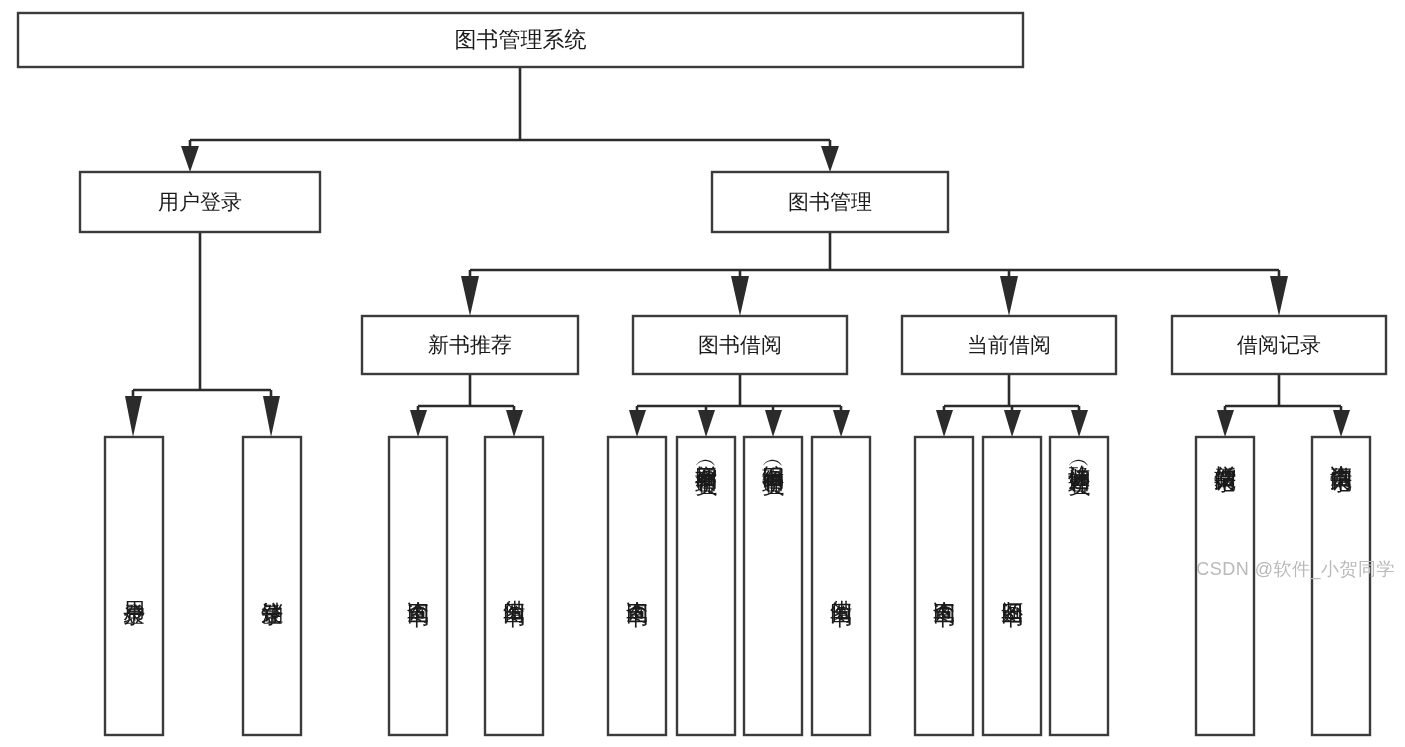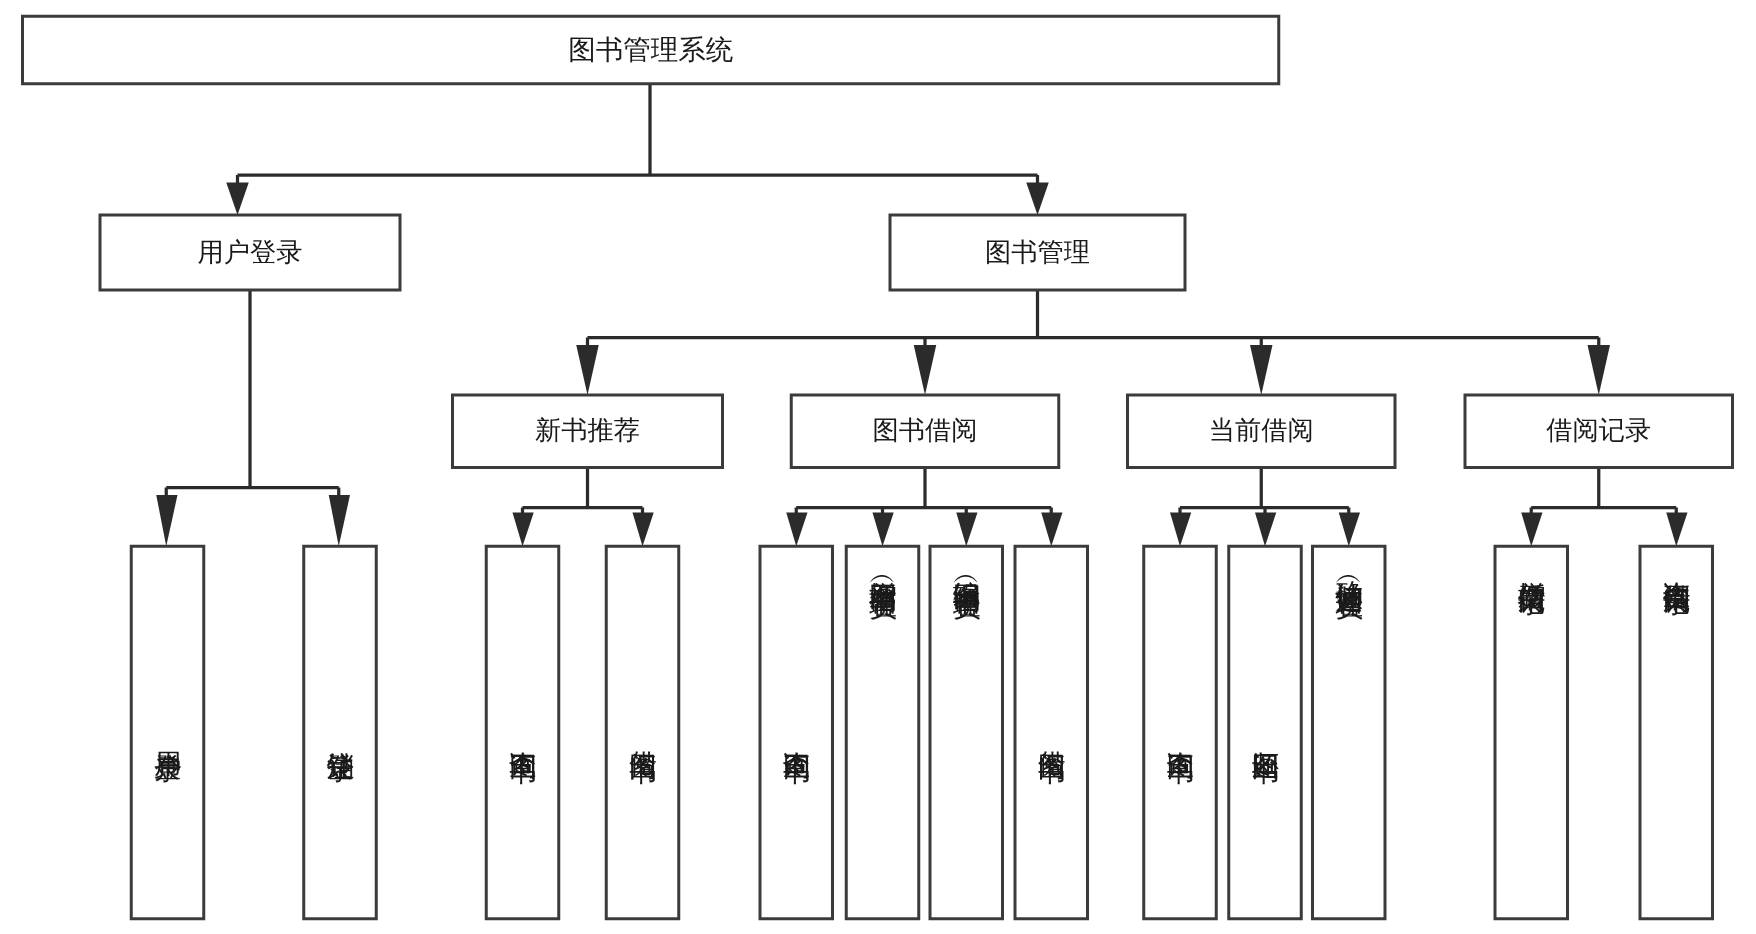--- a/index.html
+++ b/index.html
@@ -229,13 +229,14 @@
         <span class="vert-label">确认归还（管理员）</span>
       </div>
       <div class="vert-label-wrap" style="left: 1196px; top: 447px; width: 58px; height: 278px;">
         <span class="vert-label">新增借阅记录</span>
       </div>
       <div class="vert-label-wrap" style="left: 1312px; top: 447px; width: 58px; height: 278px;">
         <span class="vert-label">查询借阅记录</span>
       </div>
     </div>
 
+  <div class="watermark">CSDN @软件_小贺同学</div>
 </div>
 
 </body></html>

